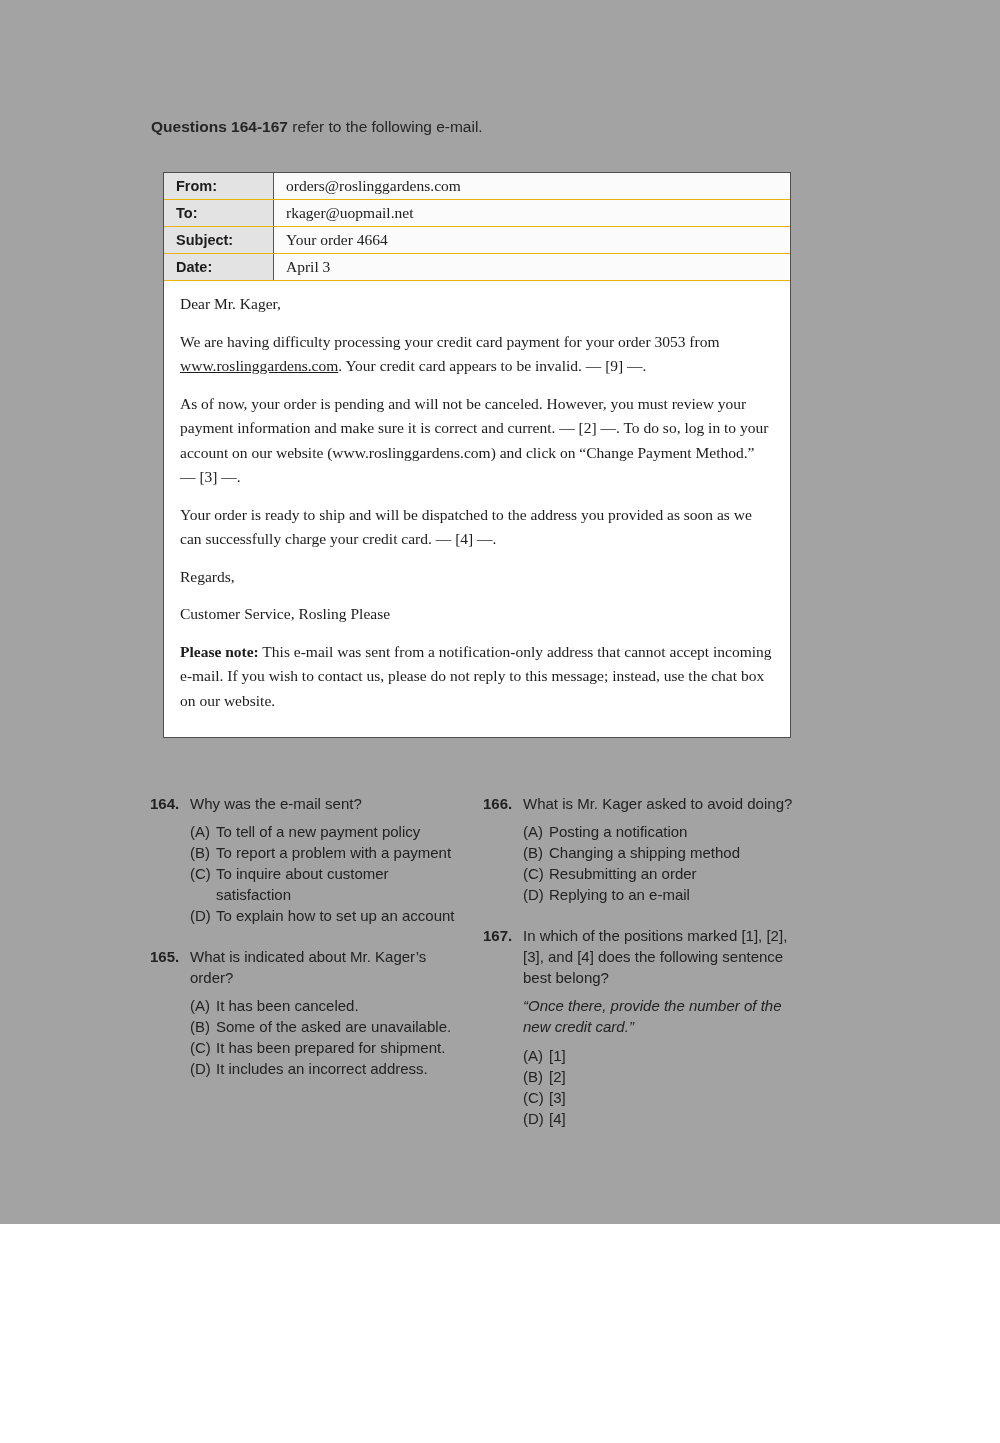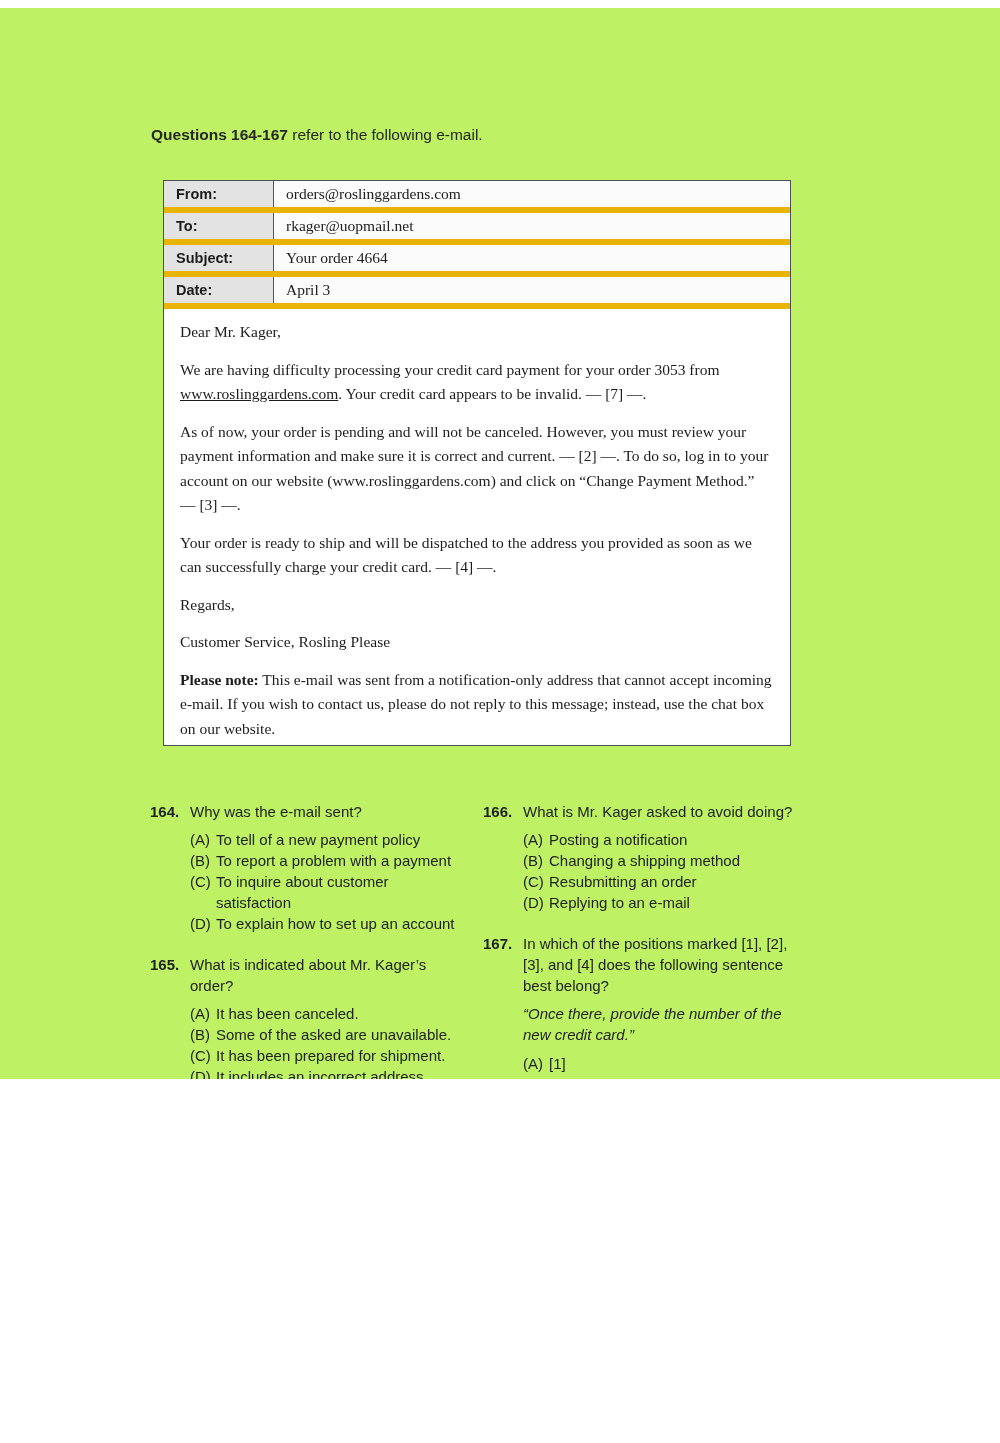--- a/index.html
+++ b/index.html
@@ -1,26 +1,26 @@
 <!DOCTYPE html>
 <html><head>
 <meta charset="utf-8">
 <style>
   * { margin:0; padding:0; box-sizing:border-box; }
   html,body { background:#ffffff; }
   body { font-family:"Liberation Sans", sans-serif; color:#1d1d1d; }
-  .page { position:relative; width:1000px; height:1071px; background:#bef264; margin:8px auto; overflow:hidden; }
+  .page { position:relative; width:1000px; height:1224px; background:#a3a3a3; margin:0 auto; overflow:hidden; }
 
   
   .heading { position:absolute; left:151px; top:118px; font-size:15.5px; color:#262626; }
   .heading .bold { font-weight:bold; }
 
   
   .email-box { position:absolute; left:163px; top:172px; width:628px; height:566px; border:1.5px solid #4f4f4f; background:#ffffff; overflow:hidden; }
-  .hdr-row { display:flex; border-bottom:6px solid #eab308;align-items:flex-end; }
+  .hdr-row { display:flex; border-bottom:1px solid #eab308;align-items:flex-end; }
   .hdr-label { width:110px; flex-shrink:0; background:#e3e3e3; border-right:1px solid #565656; font-weight:bold; font-size:14.5px; padding:5px 0 5px 12px; color:#1c1c1c; }
   .hdr-value { flex:1; background:#fbfbfb; font-family:"Liberation Serif", serif; font-size:15.5px; padding:4px 0 4px 12px; color:#212121; }
   .email-body { font-family:"Liberation Serif", serif; font-size:15.5px; line-height:24.5px; padding:11px 18px 10px 16px; color:#1c1c1c; }
   .email-body p { margin-bottom:13px; }
   .u { text-decoration:underline; }
   .b { font-weight:bold; }
 
   
   .questions { position:absolute; left:150px; top:793px; width:660px; display:flex; }
   .q-col { width:308px; flex-shrink:0; }
@@ -72,21 +72,21 @@
         <div class="hdr-label">Subject:</div>
         <div class="hdr-value">Your order 4664</div>
       </div>
       <div class="hdr-row">
         <div class="hdr-label">Date:</div>
         <div class="hdr-value">April 3</div>
       </div>
     </div>
     <div class="email-body">
       <p>Dear Mr. Kager,</p>
-      <p><span>We are having difficulty processing your credit card payment for your order 3053 from </span><span class="u">www.roslinggardens.com</span><span>. Your credit card appears to be invalid. — [7] —.</span></p>
+      <p><span>We are having difficulty processing your credit card payment for your order 3053 from </span><span class="u">www.roslinggardens.com</span><span>. Your credit card appears to be invalid. — [9] —.</span></p>
       <p>As of now, your order is pending and will not be canceled. However, you must review your payment information and make sure it is correct and current. — [2] —. To do so, log in to your account on our website (www.roslinggardens.com) and click on “Change Payment Method.” — [3] —.</p>
       <p>Your order is ready to ship and will be dispatched to the address you provided as soon as we can successfully charge your credit card. — [4] —.</p>
       <p>Regards,</p>
       <p>Customer Service, Rosling Please</p>
       <p><span class="b">Please note:</span><span> This e-mail was sent from a notification-only address that cannot accept incoming e-mail. If you wish to contact us, please do not reply to this message; instead, use the chat box on our website.</span></p>
     </div>
   </div>
 
   <div class="questions">
 

